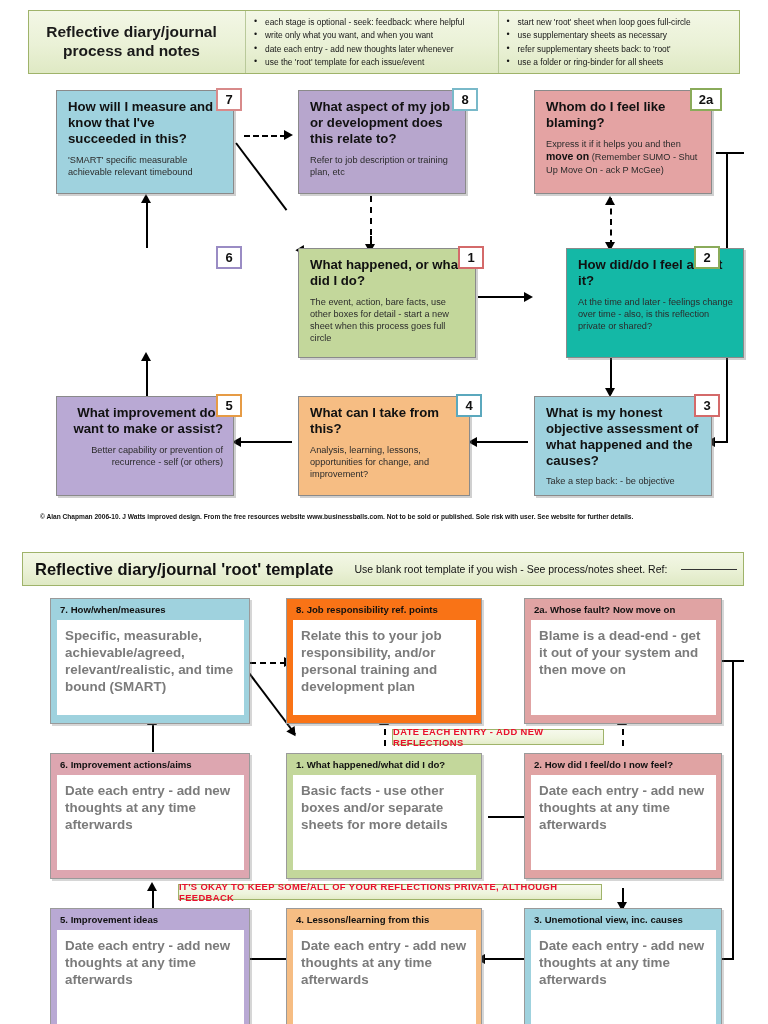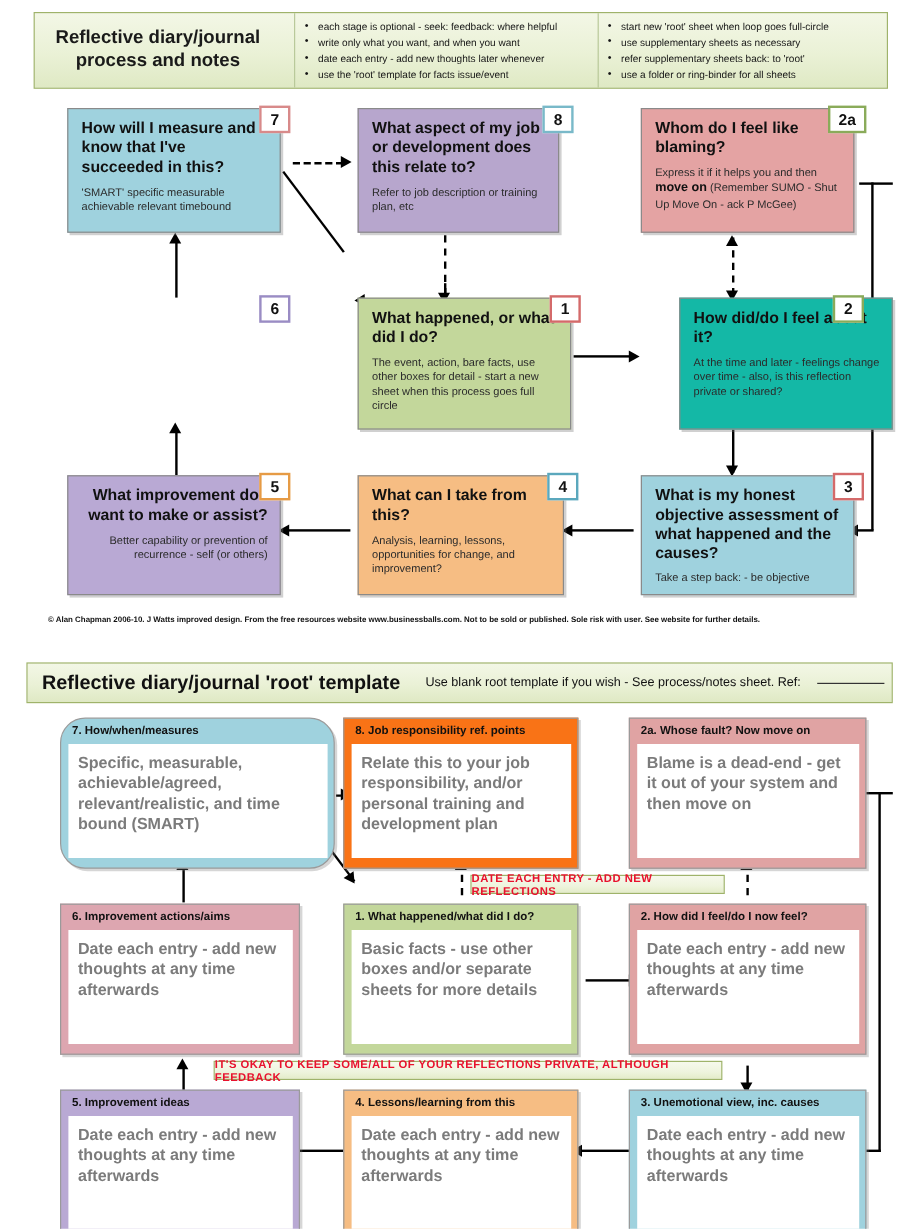--- a/index.html
+++ b/index.html
@@ -133,21 +133,21 @@
 
 <div class="page">
 
   <div class="banner" id="banner1">
     <div class="banner-title">Reflective diary/journal process and notes</div>
     <div class="banner-col c1">
       <ul>
         <li>each stage is optional - seek: feedback: where helpful</li>
         <li>write only what you want, and when you want</li>
         <li>date each entry - add new thoughts later whenever</li>
-        <li>use the 'root' template for facts issue/event</li>
+        <li>use the 'root' template for each issue/event</li>
       </ul>
     </div>
     <div class="banner-col c2">
       <ul>
         <li>start new 'root' sheet when loop goes full-circle</li>
         <li>use supplementary sheets as necessary</li>
         <li>refer supplementary sheets back: to 'root'</li>
         <li>use a folder or ring-binder for all sheets</li>
       </ul>
     </div>
@@ -277,21 +277,21 @@
 
   <div class="sline vline" style="left:152px; top:888px; height:32px;"></div>
   <div class="ahead a-up" style="left:147px; top:882px;"></div>
 
   <div class="sline vline" style="left:152px; top:722px; height:30px;"></div>
   <div class="ahead a-up" style="left:147px; top:716px;"></div>
 
   <div class="sline vline" style="left:622px; top:888px; height:30px;"></div>
   <div class="ahead a-down" style="left:617px; top:902px;"></div>
 
-  <div class="tbox" style="left: 50px; top: 598px; width: 229px; height: 126px; background: rgb(159, 210, 222); border-radius: 21px;">
+  <div class="tbox" style="left: 50px; top: 598px; width: 200px; height: 126px; background: rgb(159, 210, 222);">
     <div class="cap">7. How/when/measures</div>
     <div class="well">Specific, measurable, achievable/agreed, relevant/realistic, and time bound (SMART)</div>
   </div>
 
   <div class="tbox" style="left: 286px; top: 598px; width: 196px; height: 126px; background: #f97316;">
     <div class="cap">8. Job responsibility ref. points</div>
     <div class="well">Relate this to your job responsibility, and/or personal training and development plan</div>
   </div>
 
   <div class="tbox" style="left: 524px; top: 598px; width: 198px; height: 126px; background: rgb(224, 163, 163);">

